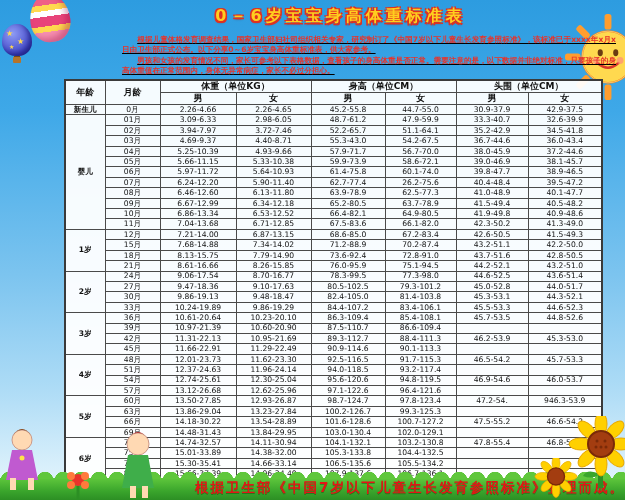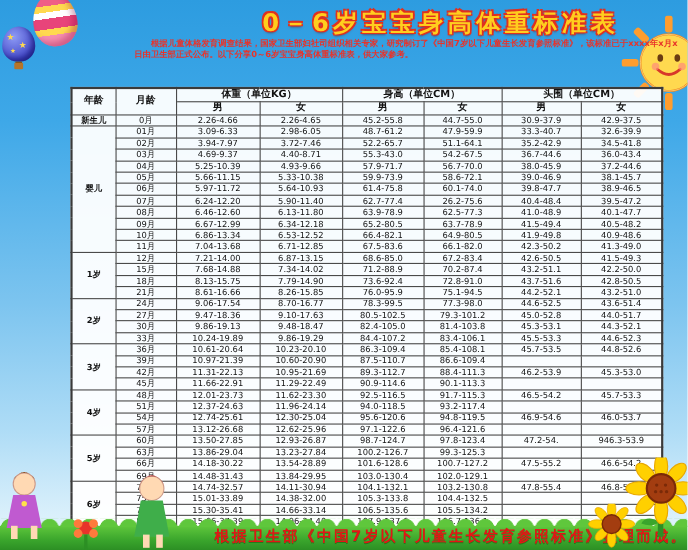--- a/index.html
+++ b/index.html
@@ -3,26 +3,26 @@
 <meta charset="utf-8">
 <style>
   html,body{margin:0;padding:0;}
   .poster{
     position:relative; width:625px; height:500px; overflow:hidden;
     font-family:"DejaVu Sans","Liberation Sans",sans-serif;
     background:linear-gradient(180deg,#2d9ce0 0%,#3ea8e8 22%,#7cc4ef 55%,#aedcf6 78%,#d8effb 93%,#e8f7fd 100%);
   }
   
   .title{
-    position:absolute; top:6px; left:118px; width:445px; text-align:right;
-    font-size:22px; font-weight:bold; letter-spacing:4px; color:#ffce1e;
+    position:absolute; top:6px; left:118px; width:445px; text-align:center;
+    font-size:16px; font-weight:bold; letter-spacing:4px; color:#ffce1e;
     text-shadow:-1.5px -1.5px 0 #e03020,1.5px -1.5px 0 #e03020,-1.5px 1.5px 0 #e03020,1.5px 1.5px 0 #e03020,0 2px 2px rgba(120,0,0,.5);
     white-space:nowrap;
   }
-  .intro{position:absolute; top:35px; left:122px; width:494px; z-index:3;}
+  .intro{position:absolute; top:35px; left:122px; width:494px; z-index:3;text-decoration:underline;}
   .intro p{
     margin:0 0 2px 0; text-indent:2em; text-align:justify;
     font-size:7.6px; line-height:9.6px; font-weight:bold; color:#e8332a;
   }
   
   .tbl-wrap{position:absolute; left:64px; top:79px; z-index:2;}
   table.growth{
     border-collapse:collapse; table-layout:fixed; width:538px; height:402px;
     background:rgba(255,255,255,.95); border:2px solid #3a3a3a;
   }
@@ -93,20 +93,21 @@
     <ellipse cx="41" cy="45" rx="3" ry="4" fill="#6b3b12"></ellipse>
     <ellipse cx="59" cy="45" rx="3" ry="4" fill="#6b3b12"></ellipse>
     <path d="M38 57 Q50 68 62 57" stroke="#d8372a" stroke-width="3" fill="none" stroke-linecap="round"></path>
     <circle cx="36" cy="54" r="4" fill="#ff8b7a" opacity=".7"></circle>
     <circle cx="64" cy="54" r="4" fill="#ff8b7a" opacity=".7"></circle>
   </svg>
 
   <div class="title">0－6岁宝宝身高体重标准表</div>
   <div class="intro">
     <p>根据儿童体格发育调查结果，国家卫生部妇社司组织相关专家，研究制订了《中国7岁以下儿童生长发育参照标准》，该标准已于xxxx年x月x日由卫生部正式公布。以下分享0～6岁宝宝身高体重标准表，供大家参考。</p>
+    <p>男孩和女孩的发育情况不同，家长可参考以下表格数据，查看孩子的身高体重是否正常。需要注意的是，以下数据并非绝对标准，只要孩子的身高体重值在正常范围内，身体无异常病症，家长不必过分担心。</p>
   </div>
 
   <div class="tbl-wrap">
     <table class="growth">
       <colgroup>
         <col style="width:40px">
           <col style="width:55px">
         <col style="width:76px">
           <col style="width:75px">
         <col style="width:74px">

